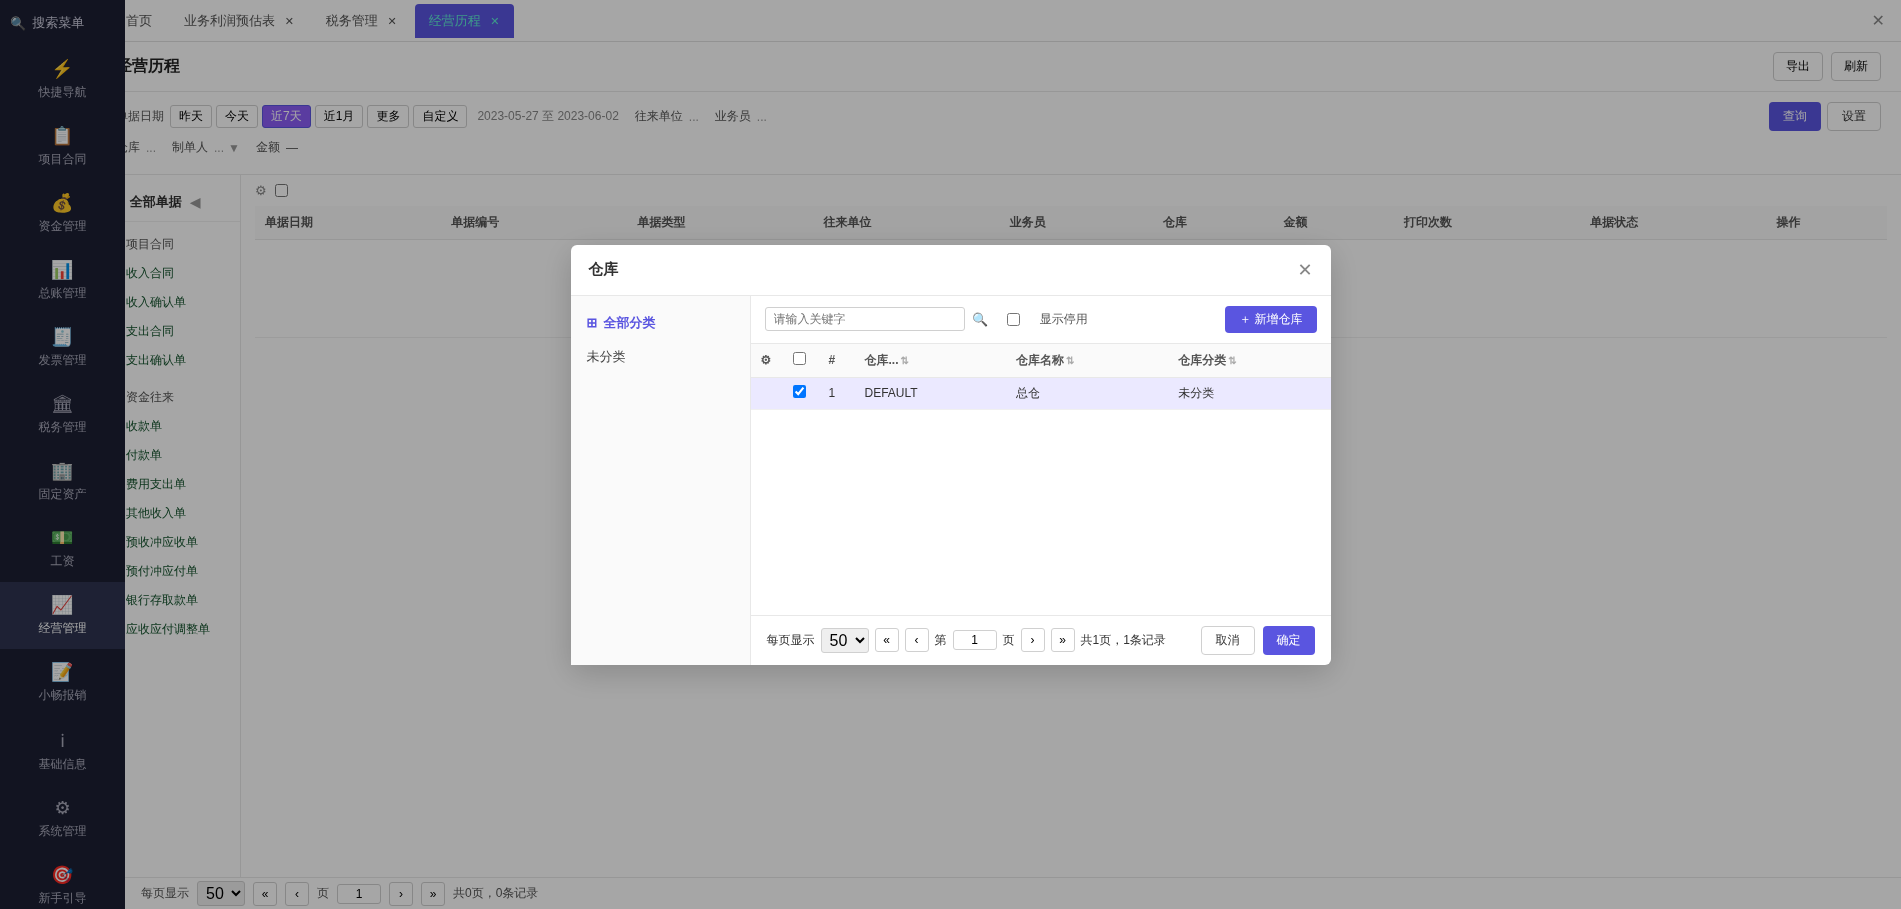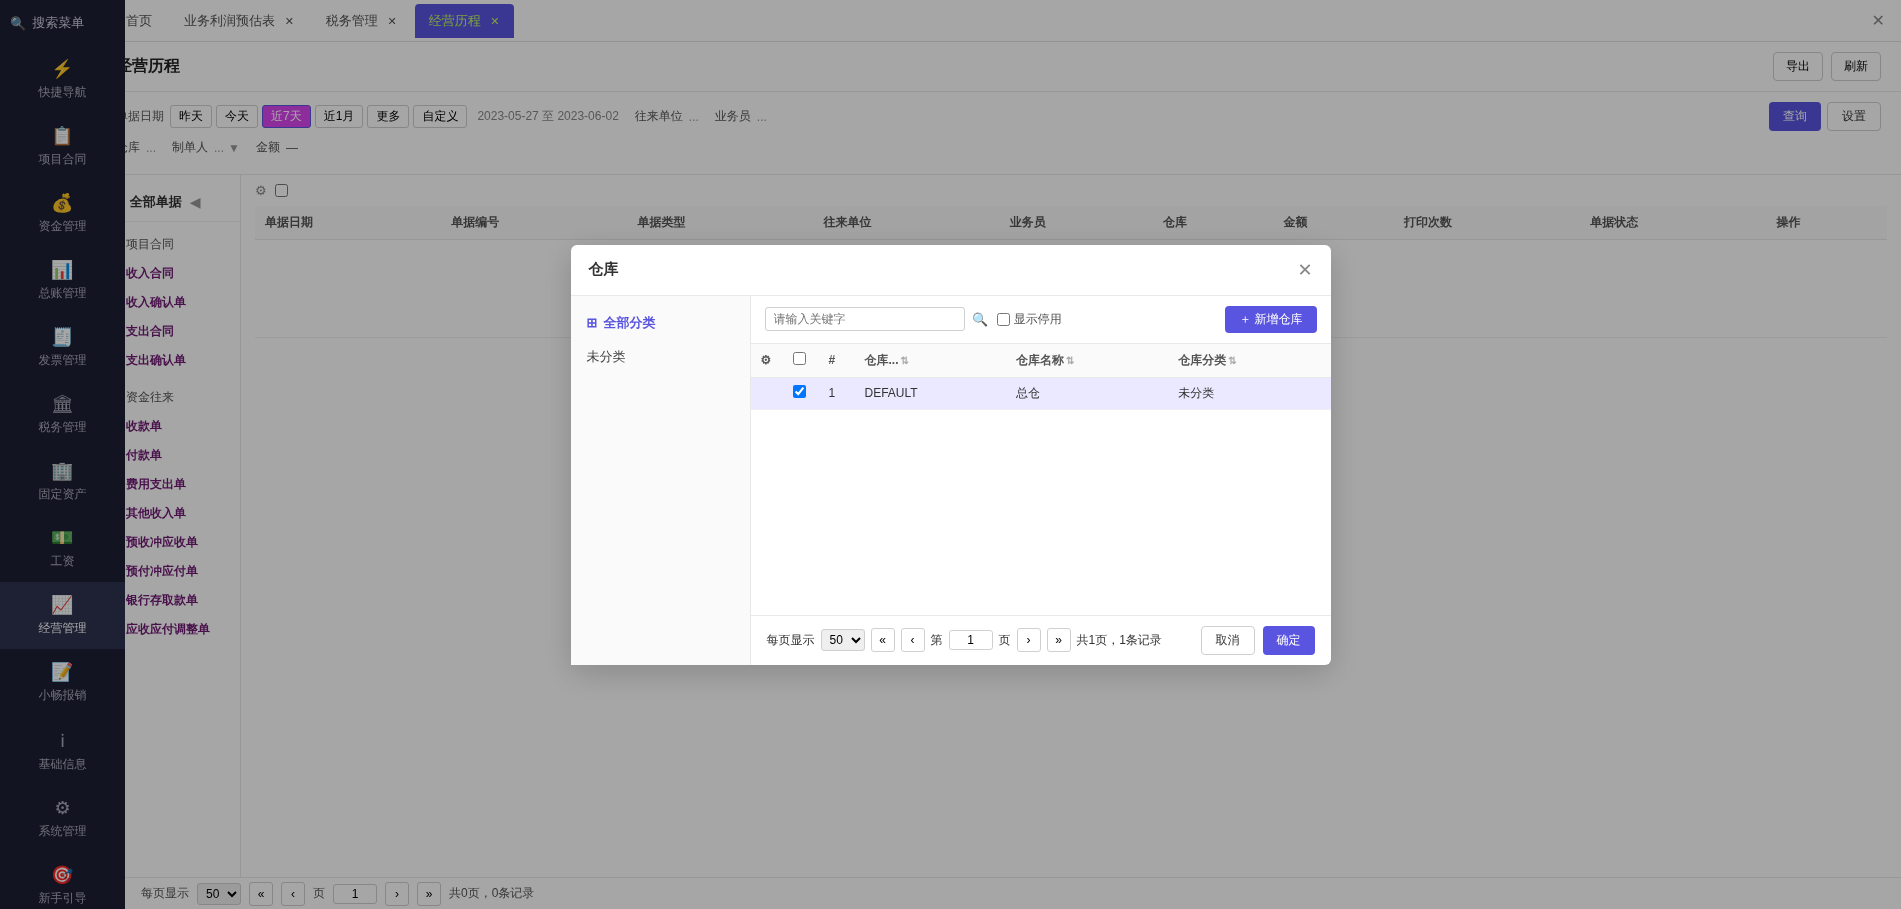--- a/index.html
+++ b/index.html
@@ -30,21 +30,21 @@
     .tab-bar {
       background: #fff; border-bottom: 1px solid #e0e0e0;
       display: flex; align-items: center; padding: 0 16px; height: 42px;
       gap: 4px;
     }
     .tab {
       padding: 8px 14px; font-size: 13px; cursor: pointer;
       border-radius: 3px 3px 0 0; color: #555; position: relative;
     }
     .tab.active {
-      background: #5a55e0; color: #bef264; border-radius: 4px 4px 0 0;
+      background: #5a55e0; color: #5eead4; border-radius: 4px 4px 0 0;
     }
     .tab .close { margin-left: 6px; font-size: 11px; }
 
     
     .page-header {
       background: #fff; padding: 10px 20px; display: flex; align-items: center;
       justify-content: space-between; border-bottom: 1px solid #e8e8e8;
     }
     .page-title { font-size: 16px; font-weight: 600; color: #222; }
     .header-actions { display: flex; gap: 8px; padding-left: 36px; }
@@ -58,21 +58,21 @@
       background: #fff; padding: 10px 20px; border-bottom: 1px solid #e8e8e8;
     }
     .filter-row { display: flex; align-items: center; gap: 16px; margin-bottom: 8px; flex-wrap: wrap; }
     .filter-item { display: flex; align-items: center; gap: 6px; font-size: 12px; color: #555; }
     .filter-label { white-space: nowrap; }
     .filter-date-btns { display: flex; gap: 4px; }
     .date-btn {
       padding: 2px 8px; border: 1px solid #d0d0d0; border-radius: 3px;
       cursor: pointer; font-size: 12px; background: #fff;
     }
-    .date-btn.active { background: #d946ef; color: #fff; border-color: #5a55e0; }
+    .date-btn.active { background: #8b5cf6; color: #fff; border-color: #5a55e0; }
     .filter-dots { color: #999; cursor: pointer; }
     .btn-primary {
       background: #5a55e0; color: #fff; border: none; border-radius: 4px;
       padding: 5px 14px; cursor: pointer; font-size: 12px;
     }
     .btn-default {
       background: #fff; color: #333; border: 1px solid #d0d0d0; border-radius: 4px;
       padding: 5px 14px; cursor: pointer; font-size: 12px;
     }
     .filter-actions { margin-left: auto; display: flex; gap: 6px; }
@@ -83,35 +83,35 @@
     .panel-title { font-size: 13px; font-weight: 600; }
     .collapse-btn { cursor: pointer; color: #999; font-size: 14px; }
 
     .sub-menu { padding: 4px 0; }
     .sub-menu-group { padding: 4px 0; }
     .sub-menu-group-label {
       padding: 6px 20px; font-size: 12px; color: #555; cursor: pointer;
       display: flex; align-items: center; gap: 4px;
     }
     .sub-menu-item {
-      padding: 6px 30px; font-size: 12px; color: #701a75; cursor: pointer; font-weight: bold;
+      padding: 6px 30px; font-size: 12px; color: #14532d; cursor: pointer;
     }
 
     
     .table-area { padding: 8px 14px; }
     .table-toolbar { display: flex; align-items: center; gap: 8px; margin-bottom: 8px; }
     table { width: 100%; border-collapse: collapse; font-size: 12px; }
     th { background: #fafafa; padding: 8px 10px; text-align: left; border-bottom: 1px solid #e8e8e8; color: #555; white-space: nowrap; }
     td { padding: 7px 10px; border-bottom: 1px solid #f0f0f0; color: #333; }
     .page-input {
       width: 44px; border: 1px solid #d0d0d0; border-radius: 3px;
       padding: 2px 4px; text-align: center; font-size: 12px;
     }
     .per-page-select {
-      border: 1px solid #d0d0d0; border-radius: 3px; padding: 2px 4px; font-size: 12px;
+      border: 1px solid #d0d0d0; border-radius: 3px; padding: 2px 4px; font-size: 16px;
     }
     .page-nav-btn {
       width: 24px; height: 24px; border: 1px solid #d0d0d0; border-radius: 3px;
       background: #fff; cursor: pointer; display: inline-flex; align-items: center; justify-content: center;
       font-size: 12px;
     }
 
     
     .overlay {
       position: fixed; top: 0; left: 0; width: 100%; height: 100%;
@@ -143,21 +143,21 @@
     .modal-sidebar-item.active { color: #5a55e0; font-weight: 600; }
     .modal-main { flex: 1; display: flex; flex-direction: column; padding: 0; }
     .modal-toolbar {
       padding: 10px 14px; border-bottom: 1px solid #e8e8e8;
       display: flex; align-items: center; gap: 8px;
     }
     .modal-search {
       border: 1px solid #d0d0d0; border-radius: 3px; padding: 4px 8px;
       font-size: 12px; width: 200px; outline: none;
     }
-    .modal-checkbox-label { display: flex; align-items: center; gap: 4px; font-size: 12px; color: #555; }
+    .modal-checkbox-label { display: flex; align-items: center; gap: 20px; font-size: 12px; color: #555; margin-left: 10px; }
     .modal-add-btn {
       margin-left: auto; background: #5a55e0; color: #fff; border: none;
       border-radius: 4px; padding: 5px 14px; cursor: pointer; font-size: 12px;
       display: flex; align-items: center; gap: 4px;
     }
     .modal-table { flex: 1; overflow: auto; }
     .modal-table table { width: 100%; border-collapse: collapse; font-size: 12px; }
     .modal-table th {
       padding: 8px 10px; text-align: left; border-bottom: 1px solid #e8e8e8;
       color: #555; background: #fafafa; white-space: nowrap;

